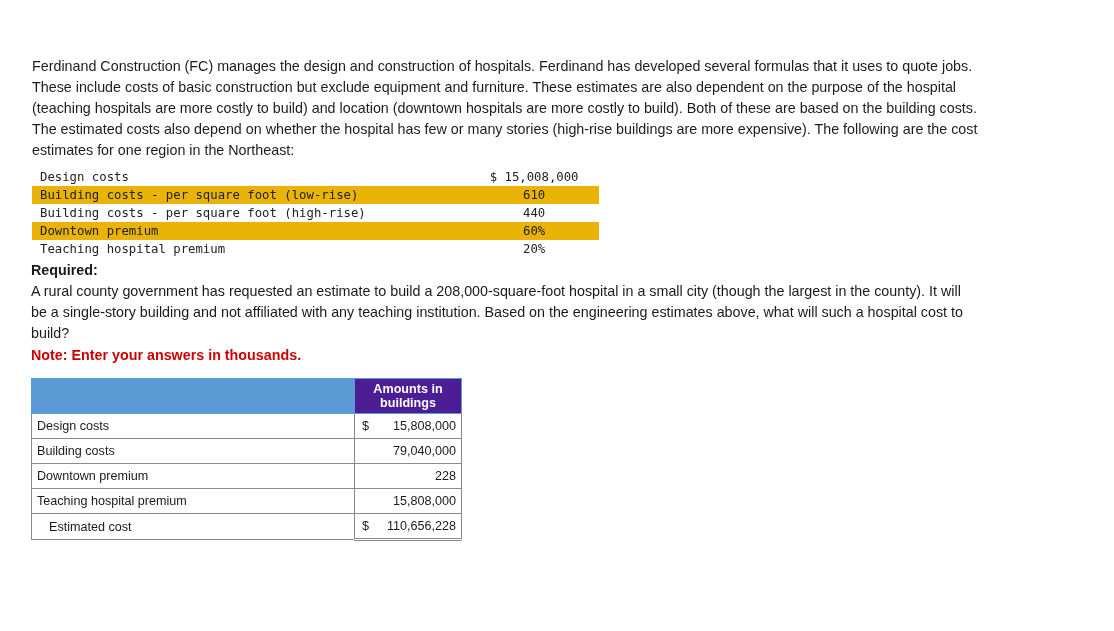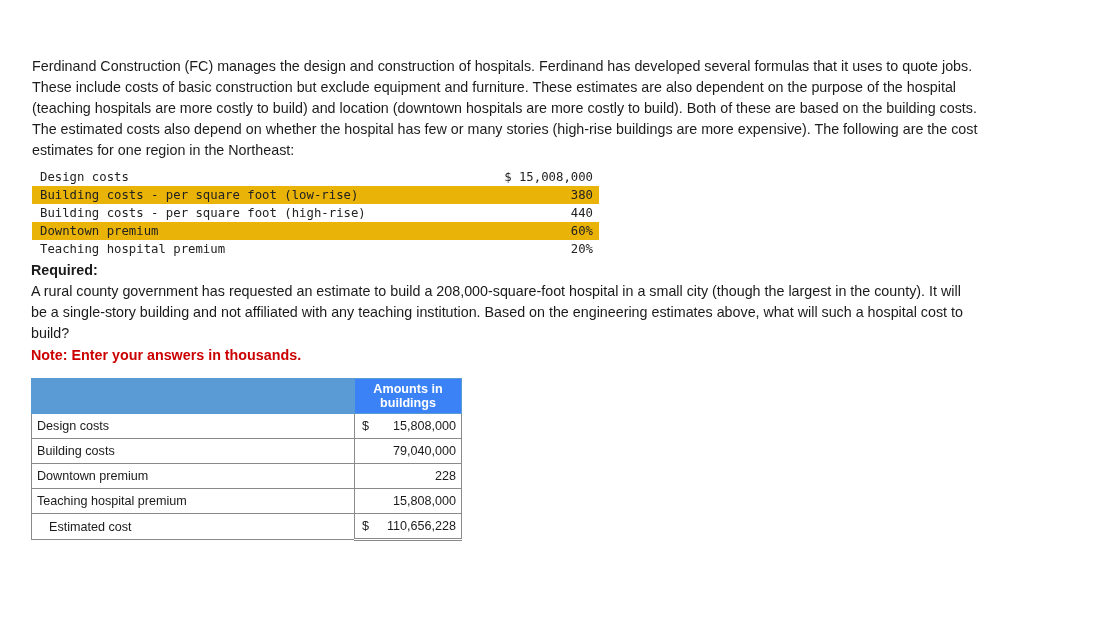--- a/index.html
+++ b/index.html
@@ -43,21 +43,21 @@
   }
   .cost-table td {
     padding: 2px 6px 2px 8px;
     border: none;
     white-space: nowrap;
   }
   .cost-table tr.alt td {
     background: #eab308;
   }
   .cost-table td.val {
-    text-align: right;
+    text-align: center;
     padding-right: 6px;
   }
   .required-block {
     position: absolute;
     left: 31px;
     top: 260px;
     width: 948px;
     font-size: 14.3px;
     line-height: 21px;
   }
@@ -97,21 +97,21 @@
     width: 96px;
     text-align: right;
     color: #1a1a1a;
     position: relative;
   }
   .answer-table td.amount .cur {
     float: left;
     padding-left: 2px;
   }
   .answer-table tr.header td {
-    background: #3b82f6;
+    background: #4c1d95;
     color: #ffffff;
     font-weight: bold;
     text-align: center;
     border: 1px solid #5b9bd5;
     line-height: 14px;
     padding: 3px 4px;
   }
   .answer-table tr.header td.blank {
     background: #5b9bd5;
   }
@@ -134,21 +134,21 @@
   <div class="intro">Ferdinand Construction (FC) manages the design and construction of hospitals. Ferdinand has developed several formulas that it uses to quote jobs. These include costs of basic construction but exclude equipment and furniture. These estimates are also dependent on the purpose of the hospital (teaching hospitals are more costly to build) and location (downtown hospitals are more costly to build). Both of these are based on the building costs. The estimated costs also depend on whether the hospital has few or many stories (high-rise buildings are more expensive). The following are the cost estimates for one region in the Northeast:</div>
 
   <table class="cost-table">
     <tbody>
         <tr>
       <td>Design costs</td>
       <td class="val">$ 15,008,000</td>
     </tr>
     <tr class="alt">
       <td>Building costs - per square foot (low-rise)</td>
-      <td class="val">380</td>
+      <td class="val">610</td>
     </tr>
     <tr>
       <td>Building costs - per square foot (high-rise)</td>
       <td class="val">440</td>
     </tr>
     <tr class="alt">
       <td>Downtown premium</td>
       <td class="val">60%</td>
     </tr>
     <tr>

